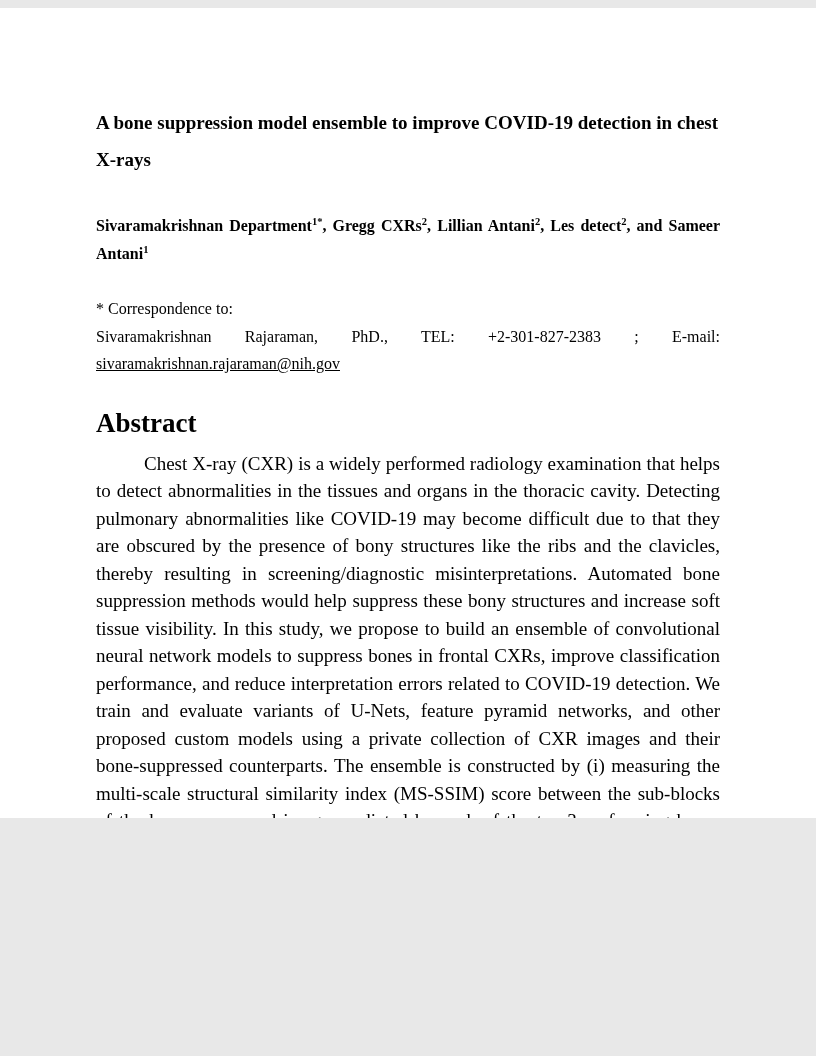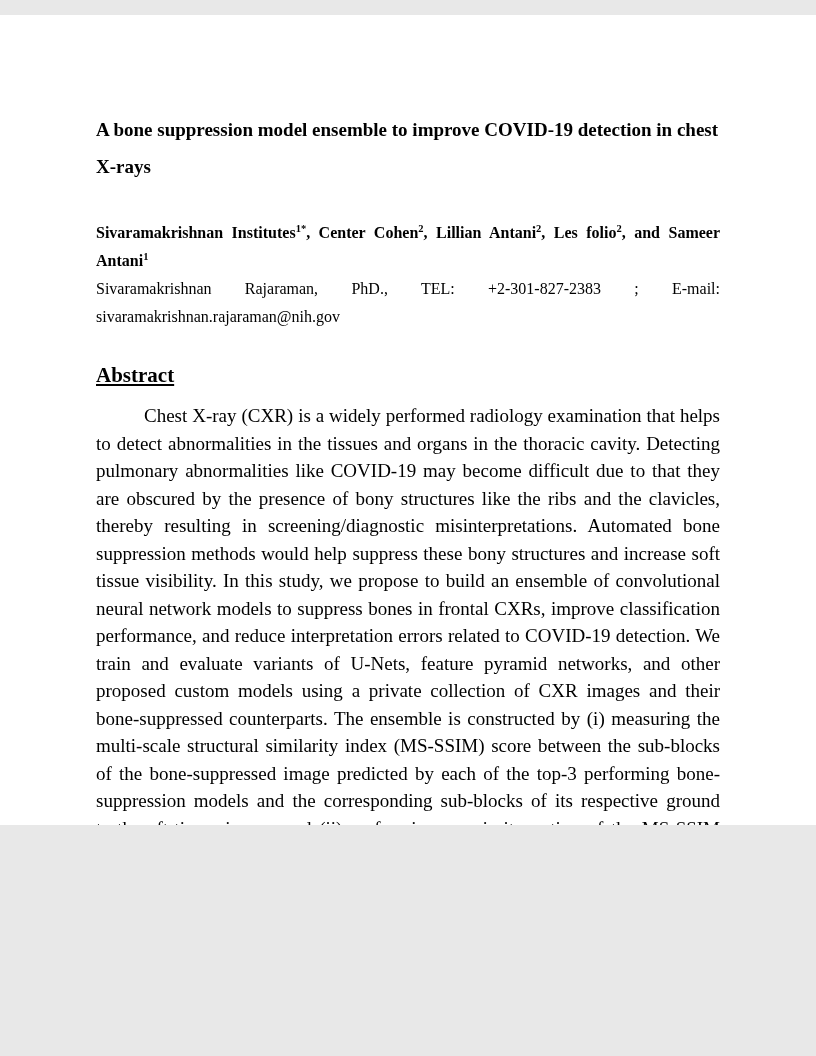--- a/index.html
+++ b/index.html
@@ -5,21 +5,21 @@
   * { margin: 0; padding: 0; box-sizing: border-box; }
   html, body {
     background: #e8e8e8;
     font-family: "Liberation Serif", "DejaVu Serif", serif;
     color: #000000;
   }
   .page {
     position: relative;
     width: 816px;
     height: 810px;
-    margin: 15px auto;
+    margin: 8px auto;
     background: #ffffff;
     padding: 96px 96px 60px 96px;
     overflow: hidden;
   }
   .paper-title {
     font-size: 19px;
     font-weight: bold;
     line-height: 37px;
     text-align: left;
     margin-bottom: 34px;
@@ -44,47 +44,47 @@
   .correspondence-label {
     font-size: 16px;
     line-height: 27.5px;
     margin-top: 27px;
   }
   .correspondence-line {
     font-size: 16px;
     line-height: 27.5px;
     text-align: justify;
   }
-  .correspondence-line .email { white-space: nowrap; }
+  .correspondence-line .email { white-space: nowrap; text-decoration: underline; }
   .abstract-heading {
-    font-size: 21px;
+    font-size: 27px;
     font-weight: bold;
     margin-top: 30px;
     margin-bottom: 12px;
     line-height: 30px;
-    text-decoration: underline;
   }
   .abstract-body {
     font-size: 19px;
     line-height: 27.5px;
     text-align: justify;
     text-indent: 48px;
   }
 </style>
 </head>
 <body>
 
 <div class="page">
 
   <h1 class="paper-title">A bone suppression model ensemble to improve COVID-19 detection in chest X-rays</h1>
 
-  <p class="authors"><span>Sivaramakrishnan Institutes</span><sup>1*</sup><span>, Center Cohen</span><sup>2</sup><span>, Lillian Antani</span><sup>2</sup><span>, Les folio</span><sup>2</sup><span>, and Sameer Antani</span><sup>1</sup></p>
+  <p class="authors"><span>Sivaramakrishnan Department</span><sup>1*</sup><span>, Gregg CXRs</span><sup>2</sup><span>, Lillian Antani</span><sup>2</sup><span>, Les detect</span><sup>2</sup><span>, and Sameer Antani</span><sup>1</sup></p>
 
 
 
+  <p class="correspondence-label">* Correspondence to:</p>
 
   <p class="correspondence-line"><span>Sivaramakrishnan Rajaraman, PhD., TEL: +2-301-827-2383 ; E-mail:</span> <span class="email">sivaramakrishnan.rajaraman@nih.gov</span></p>
 
   <h2 class="abstract-heading">Abstract</h2>
 
   <p class="abstract-body">Chest X-ray (CXR) is a widely performed radiology examination that helps to detect abnormalities in the tissues and organs in the thoracic cavity. Detecting pulmonary abnormalities like COVID-19 may become difficult due to that they are obscured by the presence of bony structures like the ribs and the clavicles, thereby resulting in screening/diagnostic misinterpretations. Automated bone suppression methods would help suppress these bony structures and increase soft tissue visibility. In this study, we propose to build an ensemble of convolutional neural network models to suppress bones in frontal CXRs, improve classification performance, and reduce interpretation errors related to COVID-19 detection. We train and evaluate variants of U-Nets, feature pyramid networks, and other proposed custom models using a private collection of CXR images and their bone-suppressed counterparts. The ensemble is constructed by (i) measuring the multi-scale structural similarity index (MS-SSIM) score between the sub-blocks of the bone-suppressed image predicted by each of the top-3 performing bone-suppression models and the corresponding sub-blocks of its respective ground truth soft-tissue image, and (ii) performing a majority voting of the MS-SSIM score computed in each sub-block to identify the sub-block with the maximum MS-SSIM score and use it in constructing the final bone-suppressed image. We empirically determine the sub-block size that delivers superior bone</p>
 
 </div>
 
 </body></html>

